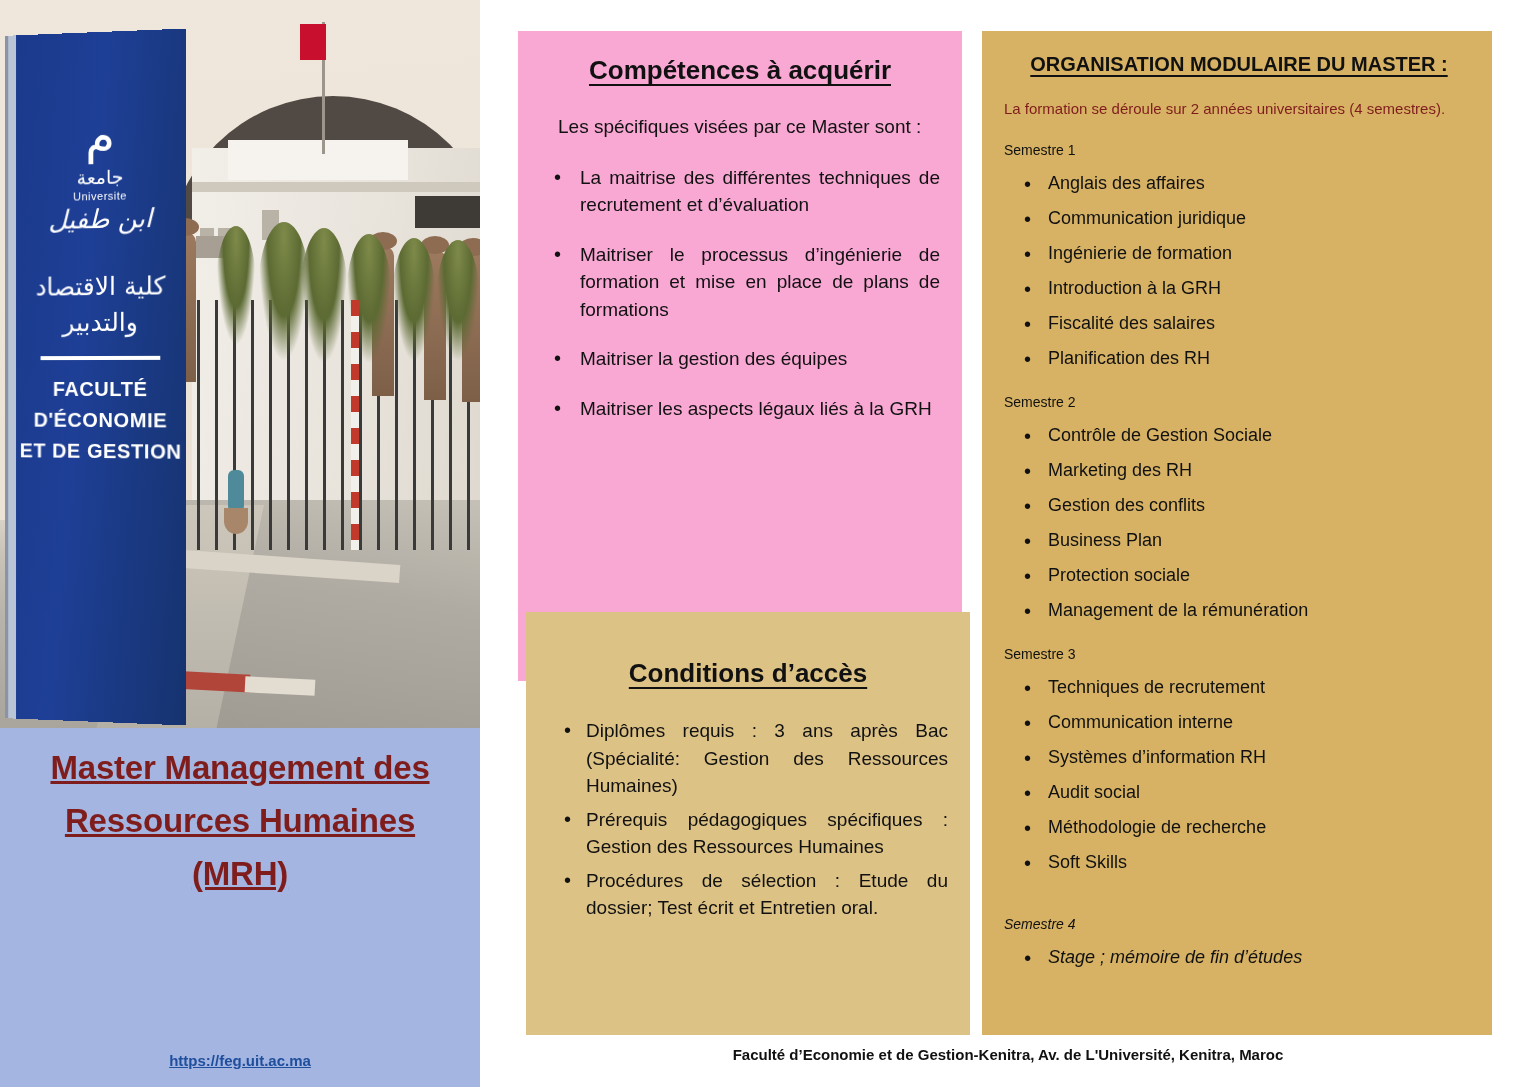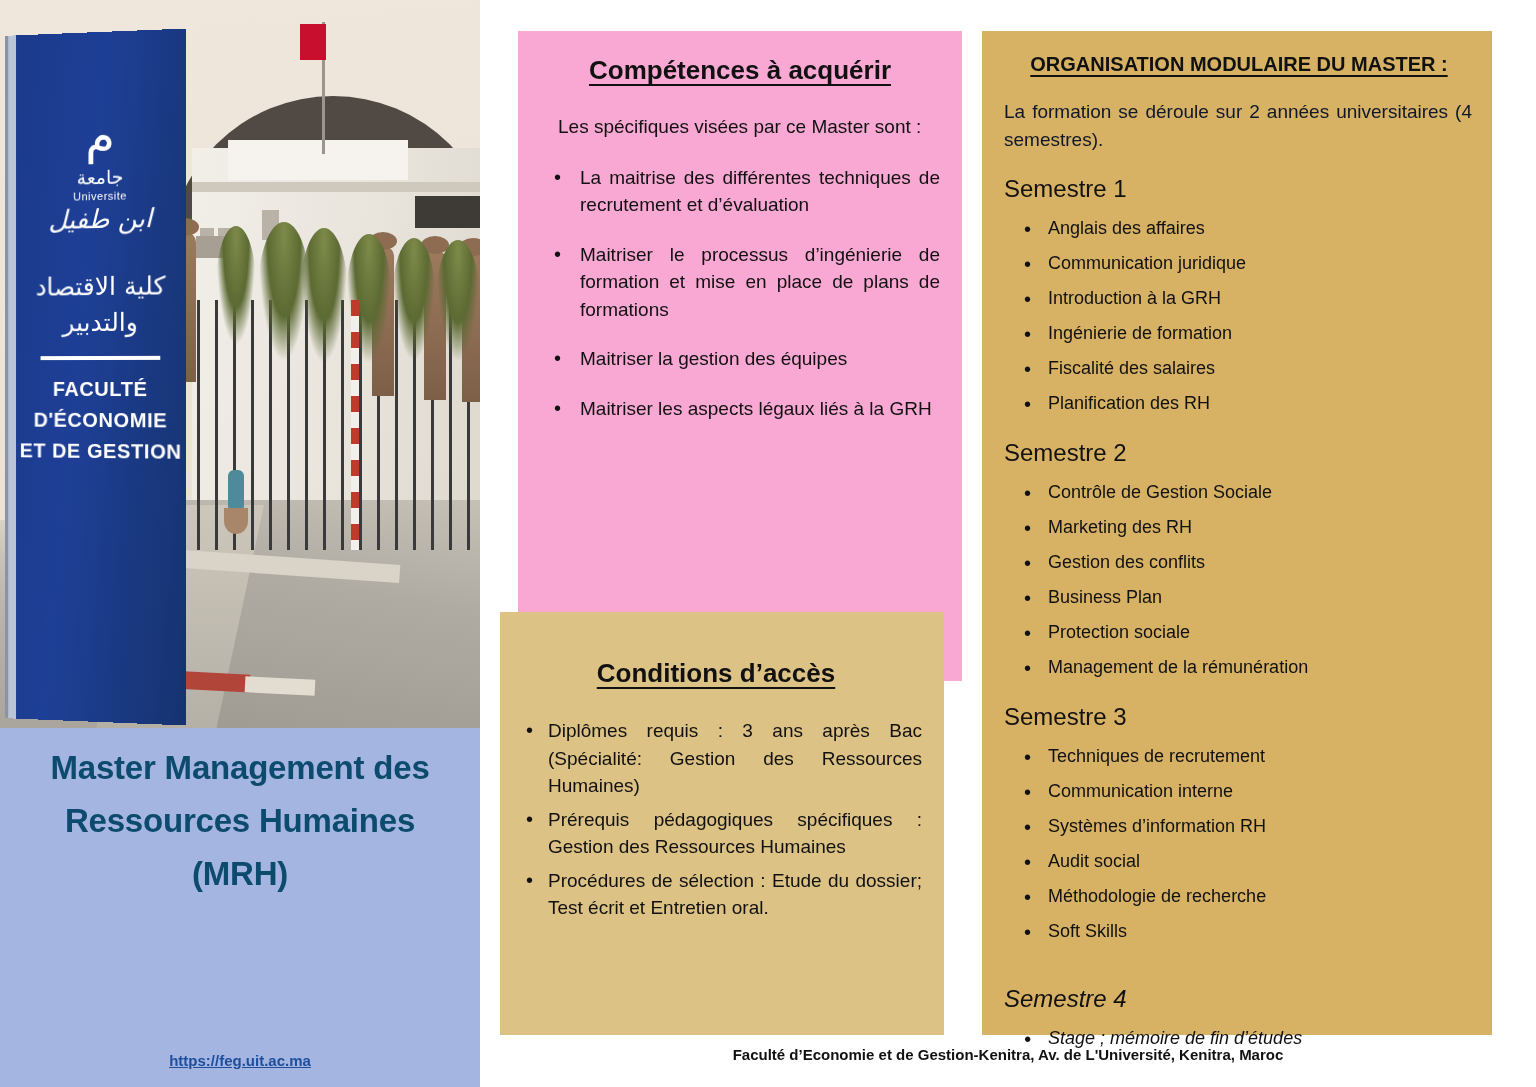--- a/index.html
+++ b/index.html
@@ -187,22 +187,23 @@
     width: 480px; height: 359px;
     background: #a3b5e0;
     padding: 14px 26px 0 26px;
     text-align:center;
   }
   .title-panel h1 {
     margin: 0;
     font-size: 33px;
     font-weight: 700;
     line-height: 1.6;
-    color: #0c4a6e;
+    color: #7f1d1d;
     letter-spacing: -0.2px;
+    text-decoration: underline;
   }
   .site-link {
     position:absolute;
     left: 0; right: 0; bottom: 18px;
     text-align:center;
     font-size: 15px;
     font-weight: 700;
     color: #1f4e9c;
     text-decoration: underline;
   }
@@ -212,24 +213,24 @@
     position:absolute;
     padding: 0;
   }
   .box-competences {
     left: 518px; top: 31px;
     width: 444px; height: 650px;
     background: #f9a8d4;
     padding: 24px 22px 10px 22px;
   }
   .box-conditions {
-    left: 500px; top: 612px;
+    left: 526px; top: 612px;
     width: 444px; height: 423px;
     background: #ddc285;
-    padding: 46px 22px 10px 10px;
+    padding: 46px 22px 10px 22px;
   }
   .box-organisation {
     left: 982px; top: 31px;
     width: 510px; height: 1004px;
     background: #d7b264;
     padding: 22px 20px 10px 20px;
   }
 
   .box-title {
     text-align:center;
@@ -249,22 +250,22 @@
     text-underline-offset: 4px;
     margin: 0 0 22px 4px;
   }
   .intro {
     font-size: 19px;
     color: #111;
     margin: 0 0 24px 18px;
     line-height: 1.35;
   }
   .intro-just {
-    font-size: 19px;
-    color: #0f172a;
+    font-size: 15px;
+    color: #7f1d1d;
     margin: 0 0 22px 2px;
     line-height: 1.45;
     text-align: justify;
   }
   ul.bullets {
     list-style: none;
     margin: 0; padding: 0;
   }
   ul.bullets li {
     position: relative;
@@ -287,21 +288,21 @@
     font-size: 18px;
     line-height: 1.5;
   }
   ul.bullets.mod li::before { left: 22px; }
   ul.bullets.cond li {
     margin-bottom: 6px;
     padding-left: 38px;
   }
   ul.bullets.cond li::before { left: 16px; }
   .sem-label {
-    font-size: 24px;
+    font-size: 14px;
     color: #111;
     margin: 0 0 12px 2px;
   }
   .sem-block { margin-bottom: 22px; }
   .sem-block:last-child { margin-bottom: 0; font-style: italic; }
 
   
   .footer {
     position:absolute;
     left: 480px; top: 1046px;
@@ -415,22 +416,22 @@
 
   <div class="box box-organisation">
     <div class="box-title-left">ORGANISATION MODULAIRE DU MASTER :</div>
     <p class="intro-just">La formation se déroule sur 2 années universitaires (4 semestres).</p>
 
     <div class="sem-block">
       <div class="sem-label">Semestre 1</div>
       <ul class="bullets mod">
         <li>Anglais des affaires</li>
         <li>Communication juridique</li>
+        <li>Ingénierie de formation</li>
         <li>Introduction à la GRH</li>
-        <li>Ingénierie de formation</li>
         <li>Fiscalité des salaires</li>
         <li>Planification des RH</li>
       </ul>
     </div>
 
     <div class="sem-block">
       <div class="sem-label">Semestre 2</div>
       <ul class="bullets mod">
         <li>Contrôle de Gestion Sociale</li>
         <li>Marketing des RH</li>

